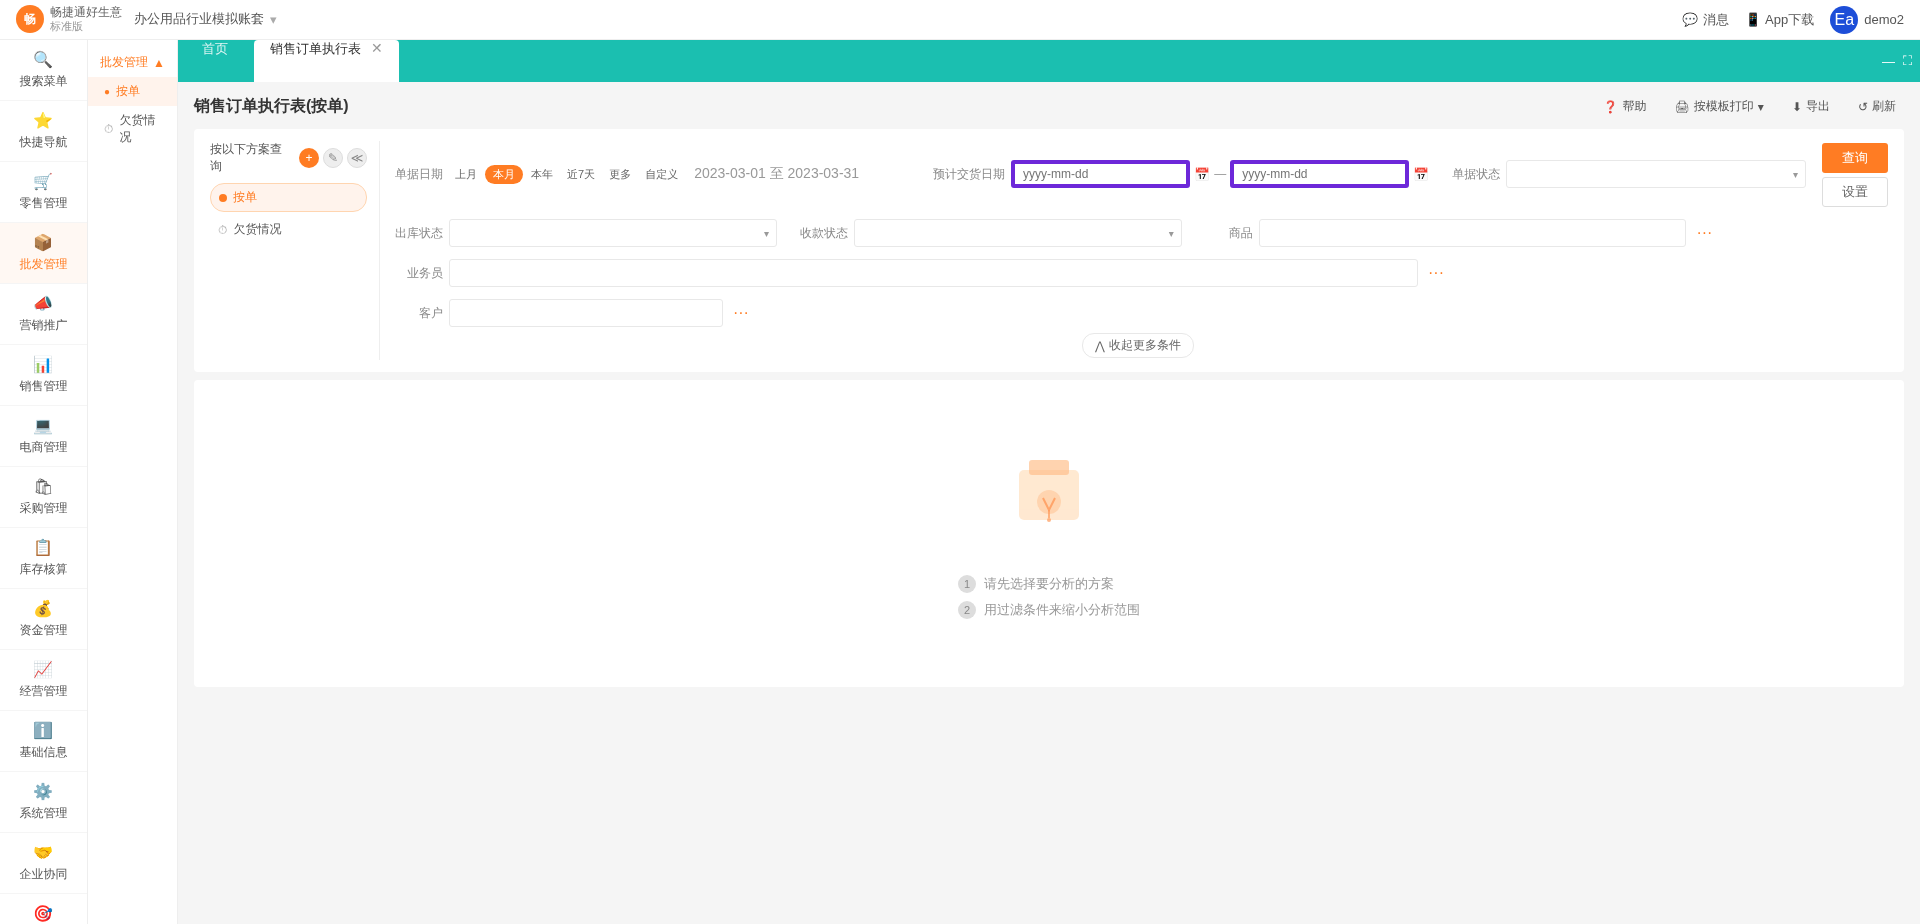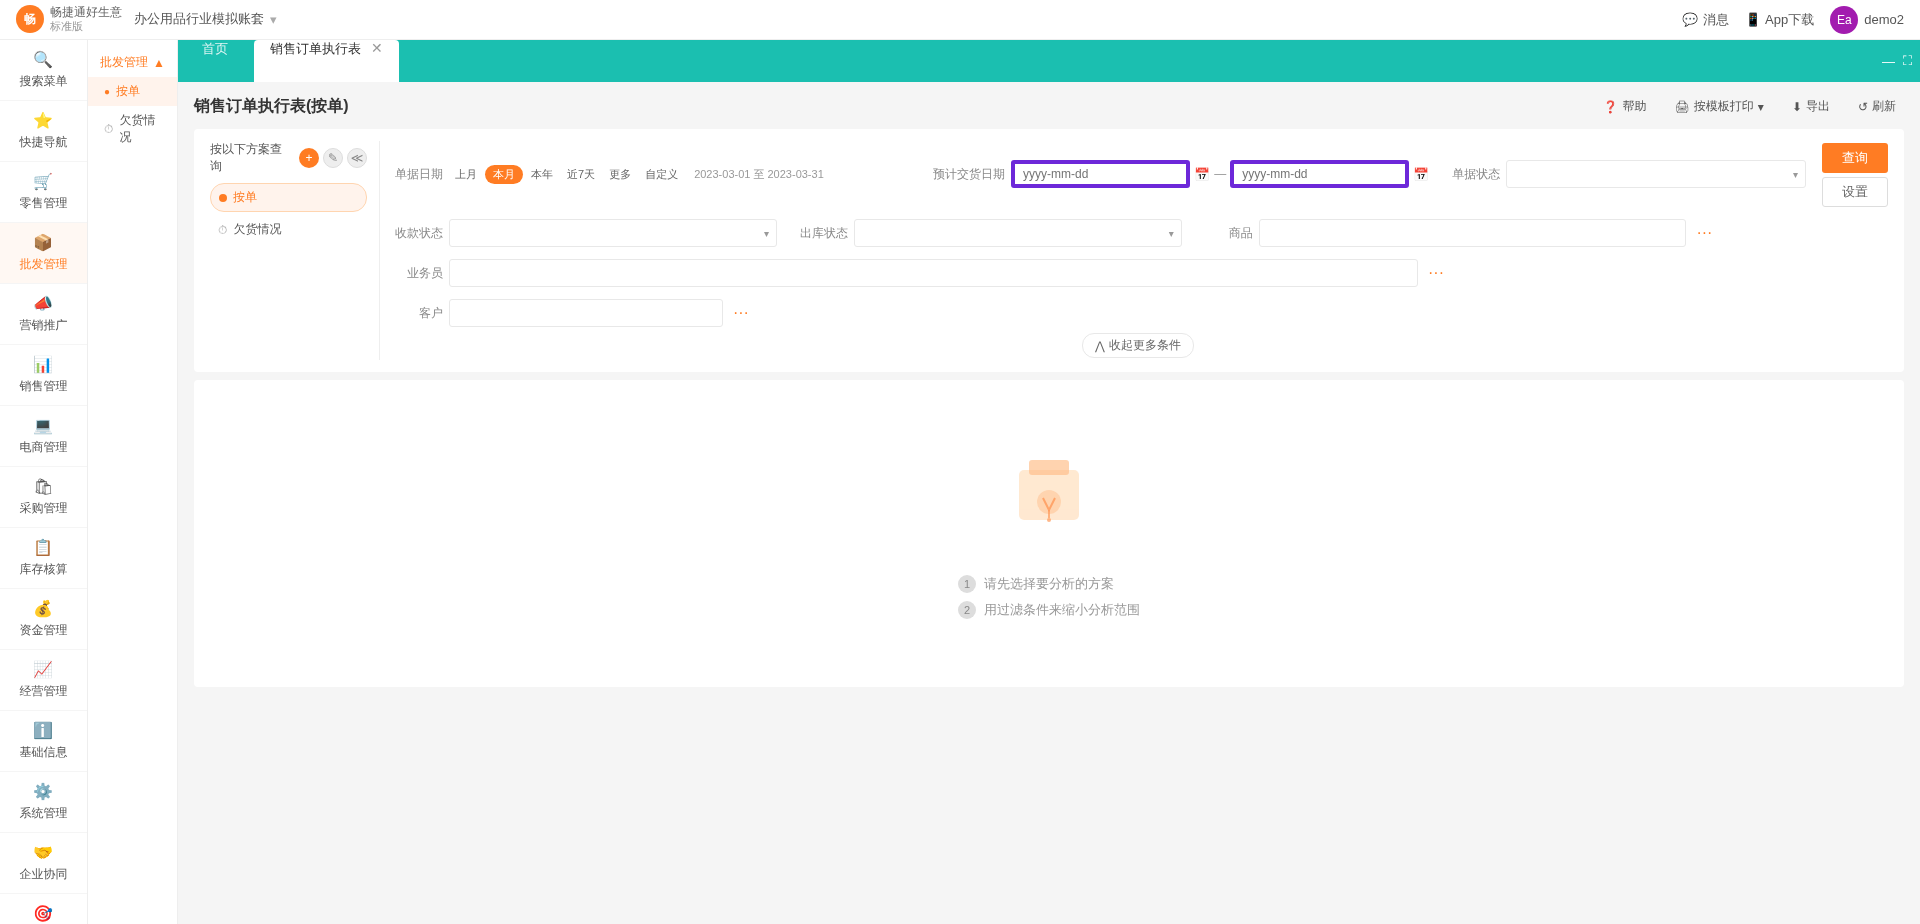--- a/index.html
+++ b/index.html
@@ -18,21 +18,21 @@
     }
     .top-header-left { display: flex; align-items: center; gap: 12px; }
     .logo-area { display: flex; align-items: center; gap: 6px; }
     .logo-icon { width: 28px; height: 28px; background: #ff7c23; border-radius: 50%; display: flex; align-items: center; justify-content: center; color: #fff; font-size: 12px; font-weight: bold; }
     .logo-text { font-size: 12px; color: #666; line-height: 1.2; }
     .logo-sub { font-size: 11px; color: #999; }
     .breadcrumb-area { display: flex; align-items: center; gap: 6px; font-size: 13px; color: #555; }
 
     .top-header-right { display: flex; align-items: center; gap: 16px; color: #555; font-size: 13px; }
     .header-action { display: flex; align-items: center; gap: 4px; cursor: pointer; color: #555; }
-    .avatar { width: 28px; height: 28px; border-radius: 50%; background: #a21caf; display: flex; align-items: center; justify-content: center; font-size: 12px; color: #fff; overflow: hidden; }
+    .avatar { width: 28px; height: 28px; border-radius: 50%; background: #1d4ed8; display: flex; align-items: center; justify-content: center; font-size: 16px; color: #fff; overflow: hidden; }
 
     
     .main-layout { display: flex; flex: 1; overflow: hidden; }
 
     
     .sidebar {
       width: 88px;
       background: #fff;
       border-right: 1px solid #eee;
       display: flex;
@@ -249,21 +249,21 @@
     .date-quick-filters { display: flex; align-items: center; gap: 2px; }
     .dq-btn {
       padding: 2px 6px;
       font-size: 11px;
       color: #666;
       cursor: pointer;
       border-radius: 2px;
     }
     .dq-btn.active { background: #ff7c23; color: #fff; border-radius: 10px; padding: 2px 8px; }
 
-    .filter-date-range { font-size: 11px; color: #999; margin-left: 4px; }
+    .filter-date-range { font-size: 14px; color: #999; margin-left: 4px; }
 
     
     .collapse-row {
       display: flex;
       justify-content: center;
       padding: 6px 0 2px;
     }
     .collapse-btn {
       display: flex;
       align-items: center;
@@ -588,29 +588,29 @@
                   </div>
                 </div>
                 <div class="query-actions">
                   <button class="action-btn-primary">查询</button>
                   <button class="action-btn-secondary">设置</button>
                 </div>
               </div>
 
               <div class="filter-row">
                 <div class="filter-field" style="flex:1.5;">
-                  <span class="filter-label">收款状态</span>
+                  <span class="filter-label">出库状态</span>
                   <div class="filter-select-wrap">
                     <select>
                       <option value=""></option>
                     </select>
                   </div>
                 </div>
                 <div class="filter-field" style="flex:1.5;">
-                  <span class="filter-label">出库状态</span>
+                  <span class="filter-label">收款状态</span>
                   <div class="filter-select-wrap">
                     <select>
                       <option value=""></option>
                     </select>
                   </div>
                 </div>
                 <div class="filter-field" style="flex:2;">
                   <span class="filter-label">商品</span>
                   <input class="filter-input" type="text" style="flex: 1 1 0%;">
                   <span class="filter-dots">···</span>

